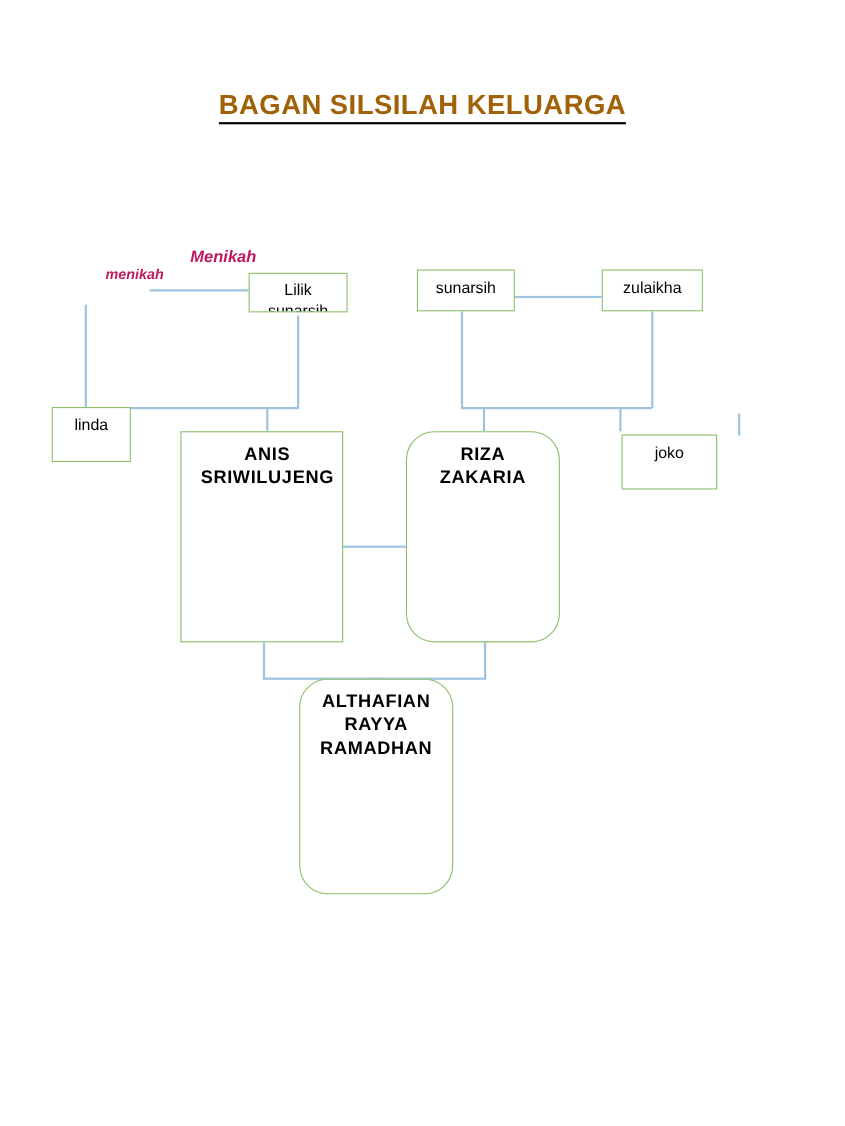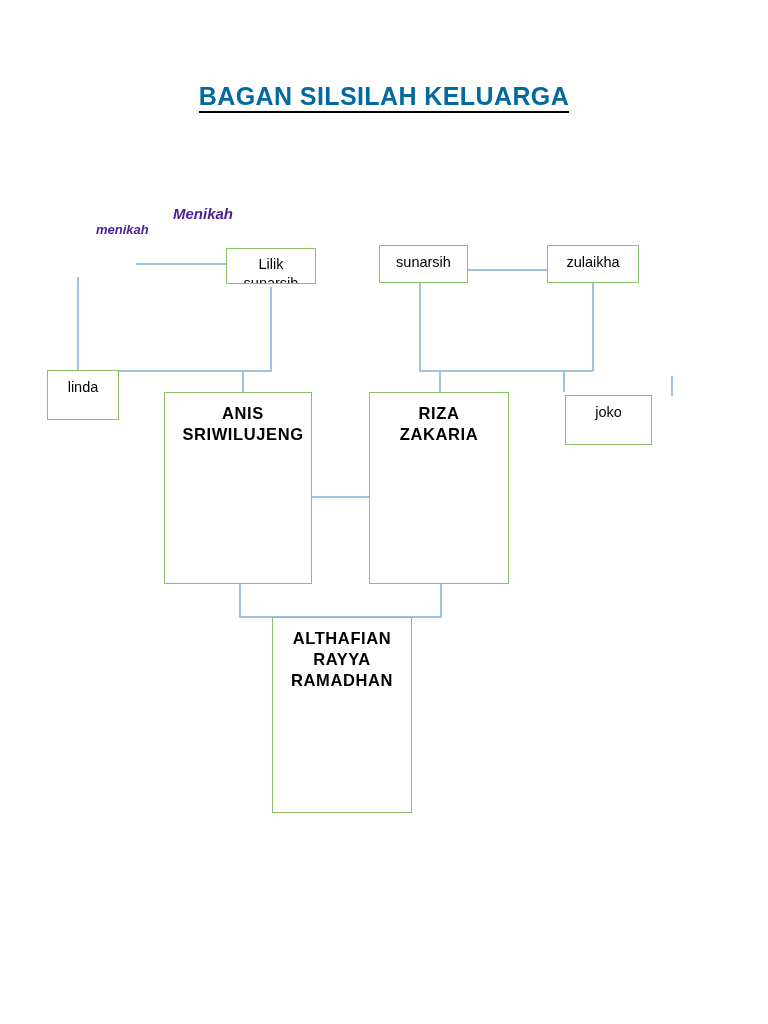--- a/index.html
+++ b/index.html
@@ -25,21 +25,21 @@
   
   .title {
     position: absolute;
     left: 0;
     top: 82px;
     width: 768px;
     text-align: center;
     font-size: 25px;
     font-weight: bold;
     letter-spacing: 0.4px;
-    color: #0369a1;
+    color: #a16207;
   }
   .title span {
     border-bottom: 2px solid #000000;
     padding-bottom: 1px;
   }
 
   
   .node {
     position: absolute;
     box-sizing: border-box;
@@ -76,40 +76,42 @@
     letter-spacing: 0.6px;
   }
   .node.big.left-align {
     text-align: center;
   }
   .node.big.left-align .label {
     padding: 10px 0 0 10px;
   }
   .node.big.center-align {
     text-align: center;
+    border-radius: 26px;
   }
   .node.big.center-align .label {
     padding-top: 10px;
   }
 
   
   .conn {
     position: absolute;
     background: #9dc3e0;
   }
   .conn.h { height: 2px; }
   .conn.v { width: 2px; }
 
   
   .annot {
     position: absolute;
-    color: #4c1d95;
+    color: #be185d;
     font-weight: bold;
     font-style: italic;
     white-space: nowrap;
+    margin-top: 20px;
   }
   .annot.big-annot { font-size: 15px; }
   .annot.small-annot { font-size: 13px; }
 </style>
 </head>
 <body>
 
 <div id="canvas">
 
   <div class="title">

